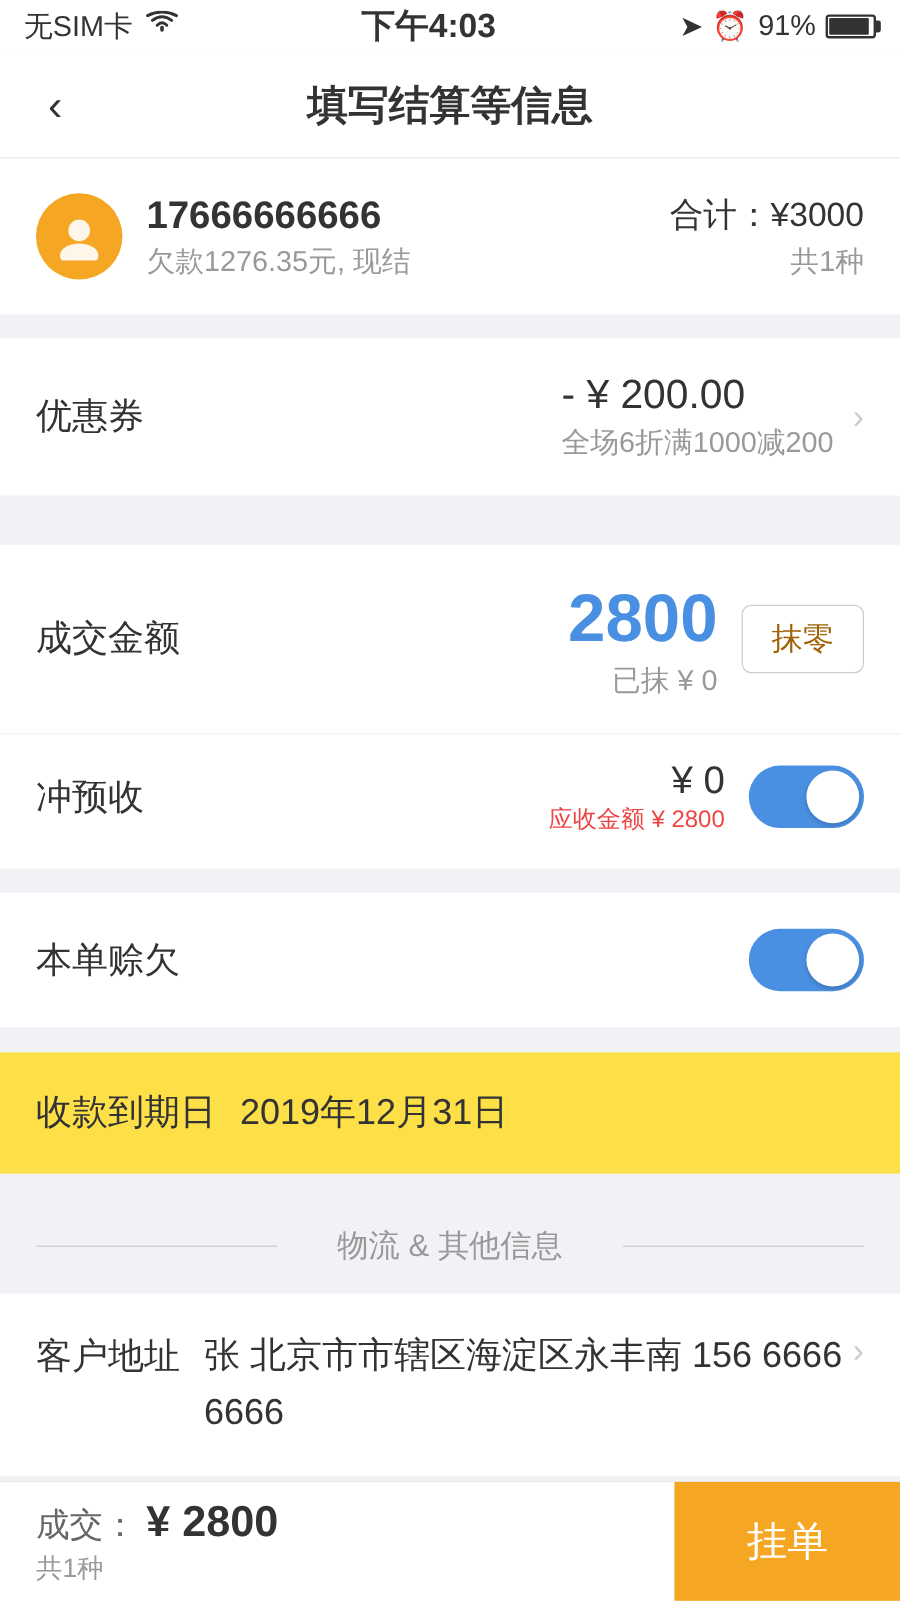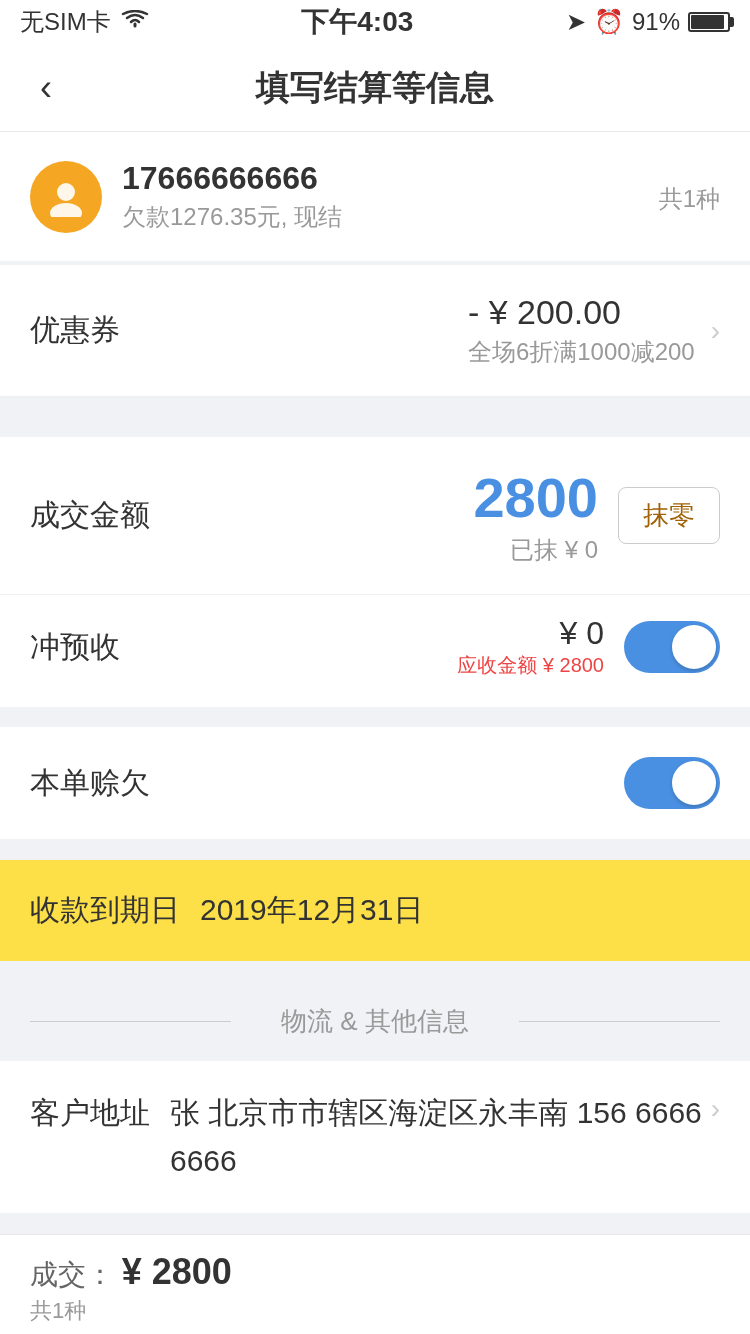--- a/index.html
+++ b/index.html
@@ -84,21 +84,21 @@
       margin-bottom: 20px;
     }
 
     
     .user-row {
       background: #fff;
       padding: 28px 30px;
       display: flex;
       align-items: center;
       justify-content: space-between;
-      margin-bottom: 4px;
+      margin-bottom: 20px;
     }
     .user-left { display: flex; align-items: center; gap: 20px; }
     .avatar {
       width: 72px; height: 72px;
       border-radius: 50%;
       background: #f5a623;
       display: flex; align-items: center; justify-content: center;
       font-size: 36px; color: #fff;
     }
     .user-name { font-size: 32px; font-weight: 600; color: #333; }
@@ -240,21 +240,20 @@
     
     .bottom-bar {
       position: fixed;
       bottom: 0;
       width: 750px;
       height: 100px;
       background: #fff;
       display: flex;
       align-items: stretch;
       border-top: 1px solid #e8e8e8;
-      flex-direction: column;
     }
     .bottom-info {
       flex: 1;
       padding: 16px 30px;
       display: flex;
       flex-direction: column;
       justify-content: center;
     }
     .bottom-deal { font-size: 28px; color: #666; }
     .bottom-amount { font-size: 36px; font-weight: 600; color: #333; }
@@ -312,20 +311,23 @@
         <circle cx="20" cy="15" r="9" fill="#fff" opacity="0.9"></circle>
         <ellipse cx="20" cy="36" rx="16" ry="10" fill="#fff" opacity="0.9"></ellipse>
       </svg>
     </div>
     <div>
       <div class="user-name">17666666666</div>
       <div class="user-sub">欠款1276.35元, 现结</div>
     </div>
   </div>
   <div class="user-right">
+    <div>
+      <span>合计：</span><span>¥3000</span>
+    </div>
     <div class="total-count">共1种</div>
   </div>
 </div>
 
 <div class="card">
   <div class="row-item">
     <span class="row-label">优惠券</span>
     <div class="row-right">
       <div>
         <div class="coupon-amount">- ¥ 200.00</div>

